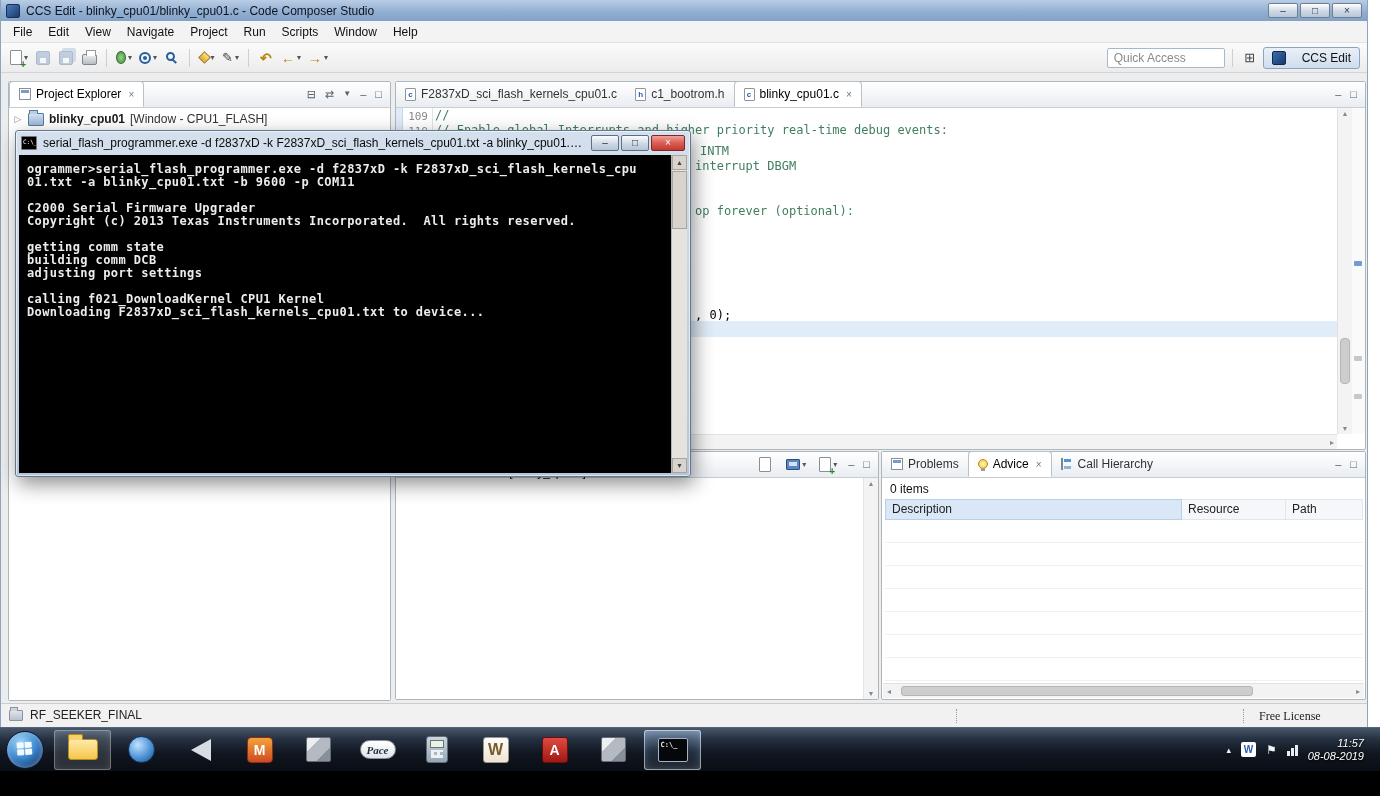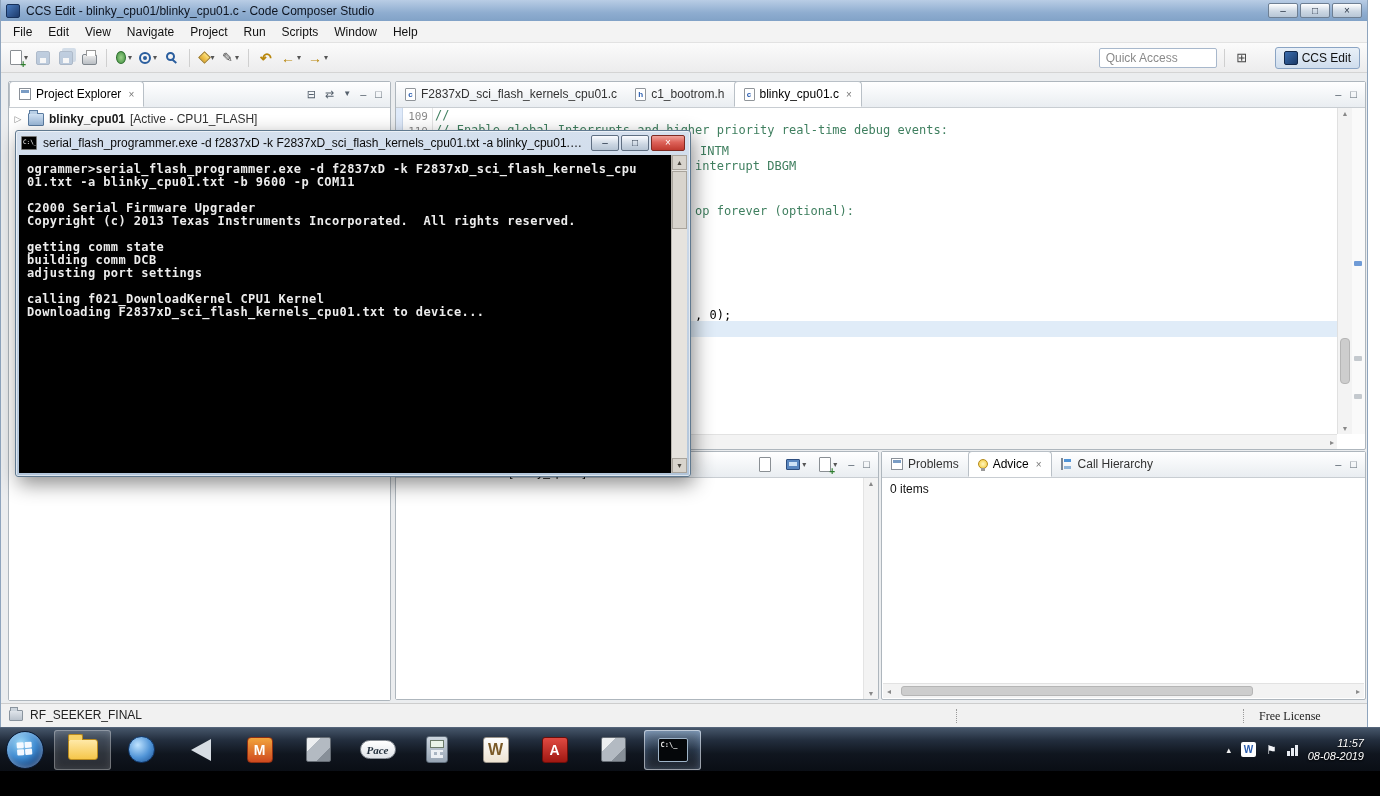--- a/index.html
+++ b/index.html
@@ -32,21 +32,21 @@
   .i-bug{width:10px;height:13px;background:radial-gradient(#9bd089,#3f8f3f);border-radius:50%;border:1px solid #2c6e2c;}
   .i-target{width:12px;height:12px;border:2px solid #2a5e9e;border-radius:50%;position:relative;}
   .i-target::after{content:"";position:absolute;left:2px;top:2px;width:4px;height:4px;border-radius:50%;background:#2a5e9e;}
   .i-mag{width:9px;height:9px;border:2px solid #2a5e9e;border-radius:50%;position:relative;margin:0 3px 3px 0;}
   .i-mag::after{content:"";position:absolute;right:-4px;bottom:-3px;width:6px;height:2px;background:#2a5e9e;transform:rotate(40deg);}
   .i-diamond{width:9px;height:9px;background:linear-gradient(#ffe27a,#e0a92c);border:1px solid #9a7314;transform:rotate(45deg);}
   .glyph-gold{color:#b8860b;font-weight:bold;font-size:14px;line-height:1;}
   .glyph-ink{color:#444;font-size:13px;line-height:1;}
   .qa-input{width:118px;height:20px;border:1px solid #a8b8cc;border-radius:2px;font-size:12px;padding:0 6px;color:#444;background:#fff;font-family:inherit;margin-left:auto;}
   .qa-input::placeholder{color:#8a8a8a;}
-  .persp-btn{display:flex;align-items:center;gap:4px;height:22px;padding:0 8px;border:1px solid #8aa4c4;border-radius:3px;background:linear-gradient(#e9f0f8,#cfdded);font-size:12px;color:#111;margin-left:20px;}
+  .persp-btn{display:flex;align-items:center;gap:16px;height:22px;padding:0 8px;border:1px solid #8aa4c4;border-radius:3px;background:linear-gradient(#e9f0f8,#cfdded);font-size:12px;color:#111;margin-left:0;}
   .persp-icon{width:14px;height:14px;background:linear-gradient(135deg,#3a6db0,#1a3a68);border-radius:2px;border:1px solid #12284a;}
 
   
   .panel{position:absolute;background:#fff;border:1px solid #aeb6bd;border-radius:2px;}
   .view-header{position:absolute;left:0;top:0;right:0;height:26px;background:linear-gradient(#ffffff,#e9edf1);border-bottom:1px solid #c8cdd2;display:flex;align-items:flex-end;}
   .vtab{display:flex;align-items:center;gap:5px;height:26px;padding:0 9px;font-size:12px;color:#333;white-space:nowrap;}
   .vtab.active{background:#fff;border:1px solid #b9c0c7;border-bottom-color:#fff;border-radius:4px 4px 0 0;color:#000;}
   .tab-close{font-size:10px;color:#777;margin-left:2px;}
   .header-icons{margin-left:auto;display:flex;align-items:center;gap:9px;padding-right:8px;height:26px;font-size:11px;color:#55606c;}
   .hic{line-height:1;font-size:11px;color:#55606c;}
@@ -258,21 +258,21 @@
           <span class="hic" style="font-size:8px;">▼</span>
           <span class="hic">–</span>
           <span class="hic">□</span>
         </span>
       </div>
       <div class="pe-body">
         <div class="tree-row">
           <span class="twist">▷</span>
           <span class="proj-icon"></span>
           <span class="proj-name">blinky_cpu01</span>
-          <span class="proj-status">[Active - CPU1_FLASH]</span>
+          <span class="proj-status">[Window - CPU1_FLASH]</span>
         </div>
       </div>
     </div>
 
     <div class="panel" id="ed">
       <div class="view-header">
         <span class="vtab">
           <span class="f-icon">c</span>
           <span>F2837xD_sci_flash_kernels_cpu01.c</span>
         </span>
@@ -362,20 +362,34 @@
         <span class="vtab">
           <span class="callh-icon"></span>
           <span>Call Hierarchy</span>
         </span>
         <span class="header-icons">
           <span class="hic">–</span>
           <span class="hic">□</span>
         </span>
       </div>
       <div class="items-count">0 items</div>
+      <div class="ptable">
+        <div class="phead">
+          <span class="pcol desc">Description</span>
+          <span class="pcol res">Resource</span>
+          <span class="pcol path">Path</span>
+        </div>
+        <div class="prow"></div>
+        <div class="prow"></div>
+        <div class="prow"></div>
+        <div class="prow"></div>
+        <div class="prow"></div>
+        <div class="prow"></div>
+        <div class="prow"></div>
+      </div>
       <div class="pr-hscroll">
         <span class="la">◂</span>
         <div class="pr-thumb"></div>
         <span class="ra">▸</span>
       </div>
     </div>
 
     <div class="statusbar">
       <span class="sb-left">
         <span class="sb-folder"></span>

